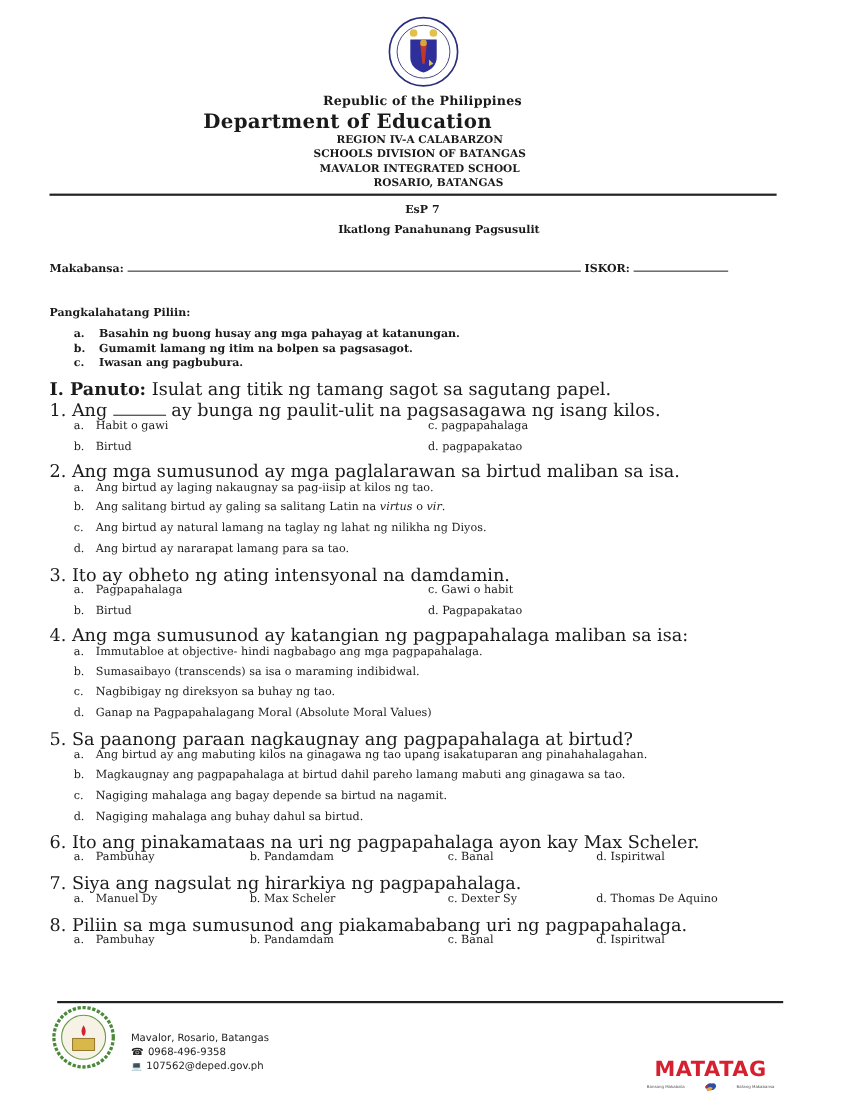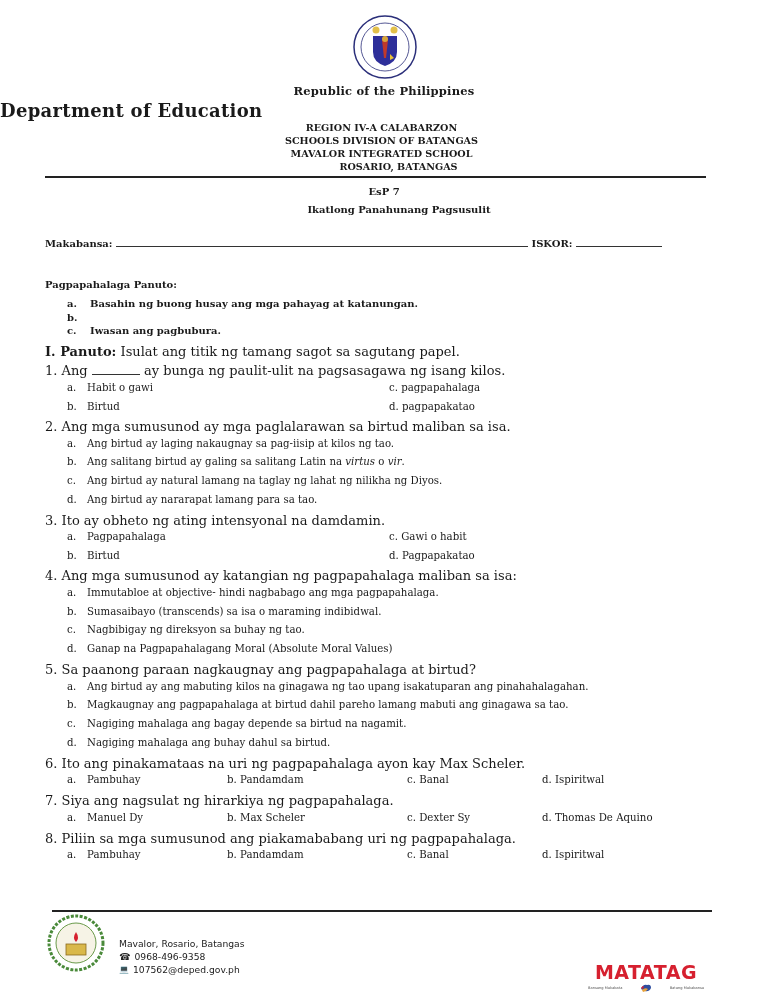--- a/index.html
+++ b/index.html
@@ -2,38 +2,38 @@
 <html><head>
 <meta charset="utf-8">
 <style>
   html, body { margin: 0; padding: 0; background: #ffffff; }
   body { width: 768px; height: 994px; position: relative; overflow: hidden; color: #1a1a1a; font-family: "DejaVu Serif", serif; }
 
   .seal { position: absolute; left: 339px; top: 14px; width: 92px; height: 66px; display:flex; justify-content:center; }
   .seal svg { width: 66px; height: 66px; }
 
   .republic { position: absolute; top: 84px; left: 0; width: 768px; text-align: center; font-family: "DejaVu Serif", serif; font-size: 11.5px; font-weight: bold; letter-spacing: 0.2px; }
-  .deped { position: absolute; top: 100px; left: 0; width: 632px; text-align: left; font-family: "DejaVu Serif", serif; font-size: 18px; font-weight: bold; letter-spacing: 0.3px; }
+  .deped { position: absolute; top: 100px; left: 0; width: 632px; text-align: center; font-family: "DejaVu Serif", serif; font-size: 18px; font-weight: bold; letter-spacing: 0.3px; }
   .subhead { position: absolute; left: 0; width: 763px; text-align: center; font-family: "DejaVu Serif", serif; font-weight: bold; font-size: 9.6px; line-height: 13px; }
   .subhead.l1 { top: 121px; } .subhead.l2 { top: 134px; } .subhead.l3 { top: 147px; } .subhead.l4 { top: 160px; padding-left: 17px; }
 
   .rule-top { position: absolute; left: 45px; top: 176px; width: 661px; height: 2px; background: #222; }
 
   .esp { position: absolute; top: 186px; left: 0; width: 768px; text-align: center; font-weight: bold; font-size: 10px; }
   .exam-title { position: absolute; top: 204px; left: 0; width: 768px; text-align: center; font-weight: bold; font-size: 10px; padding-left: 15px; }
 
   .name-row { position: absolute; top: 237px; left: 45px; font-size: 10px; font-weight: bold; white-space: nowrap; }
   .blank { display: inline-block; border-bottom: 1px solid #333; vertical-align: baseline; height: 9px; }
 
   .gen-title { position: absolute; top: 279px; left: 45px; font-weight: bold; font-size: 10px; }
   .gen-list { position: absolute; top: 297px; left: 67px; font-weight: bold; font-size: 10px; line-height: 13.5px; }
   .gen-list .row { display: flex; }
   .gen-list .lt { width: 23px; }
 
-  .q { position: absolute; left: 45px; font-size: 13px; white-space: nowrap; }
+  .q { position: absolute; left: 45px; font-size: 16px; white-space: nowrap; }
   .opt { position: absolute; font-size: 10.2px; white-space: nowrap; }
   .opt .lt { display: inline-block; width: 20px; }
   i { font-style: italic; }
 
   .rule-bot { position: absolute; left: 52px; top: 910px; width: 660px; height: 2px; background: #222; }
 
   .school-logo { position: absolute; left: 46px; top: 914px; width: 60px; height: 58px; }
   .contact { position: absolute; left: 119px; top: 921px; font-family: "DejaVu Sans", sans-serif; font-size: 9.2px; line-height: 13px; color: #222; margin-top: 16px; }
   .contact .row { display: flex; align-items: center; gap: 4px; }
   .matatag { position: absolute; left: 588px; top: 918px; width: 116px; text-align: center; margin-top: 44px; }
@@ -66,28 +66,29 @@
 <div class="esp">EsP 7</div>
 <div class="exam-title">Ikatlong Panahunang Pagsusulit</div>
 
 <div class="name-row">
   <span>Makabansa:</span>
   <span class="blank" style="width:412px;"></span>
   <span>ISKOR:</span>
   <span class="blank" style="width:86px;"></span>
 </div>
 
-<div class="gen-title">Pagpapahalaga Panuto:</div>
+<div class="gen-title">Pangkalahatang Piliin:</div>
 <div class="gen-list">
   <div class="row">
       <span class="lt">a.</span>
       <span>Basahin ng buong husay ang mga pahayag at katanungan.</span>
     </div>
   <div class="row">
       <span class="lt">b.</span>
+      <span>Gumamit lamang ng itim na bolpen sa pagsasagot.</span>
     </div>
   <div class="row">
       <span class="lt">c.</span>
       <span>Iwasan ang pagbubura.</span>
     </div>
 </div>
 
 <div class="q" style="top:344px;">
   <b>I. Panuto:</b>
   <span>Isulat ang titik ng tamang sagot sa sagutang papel.</span>

